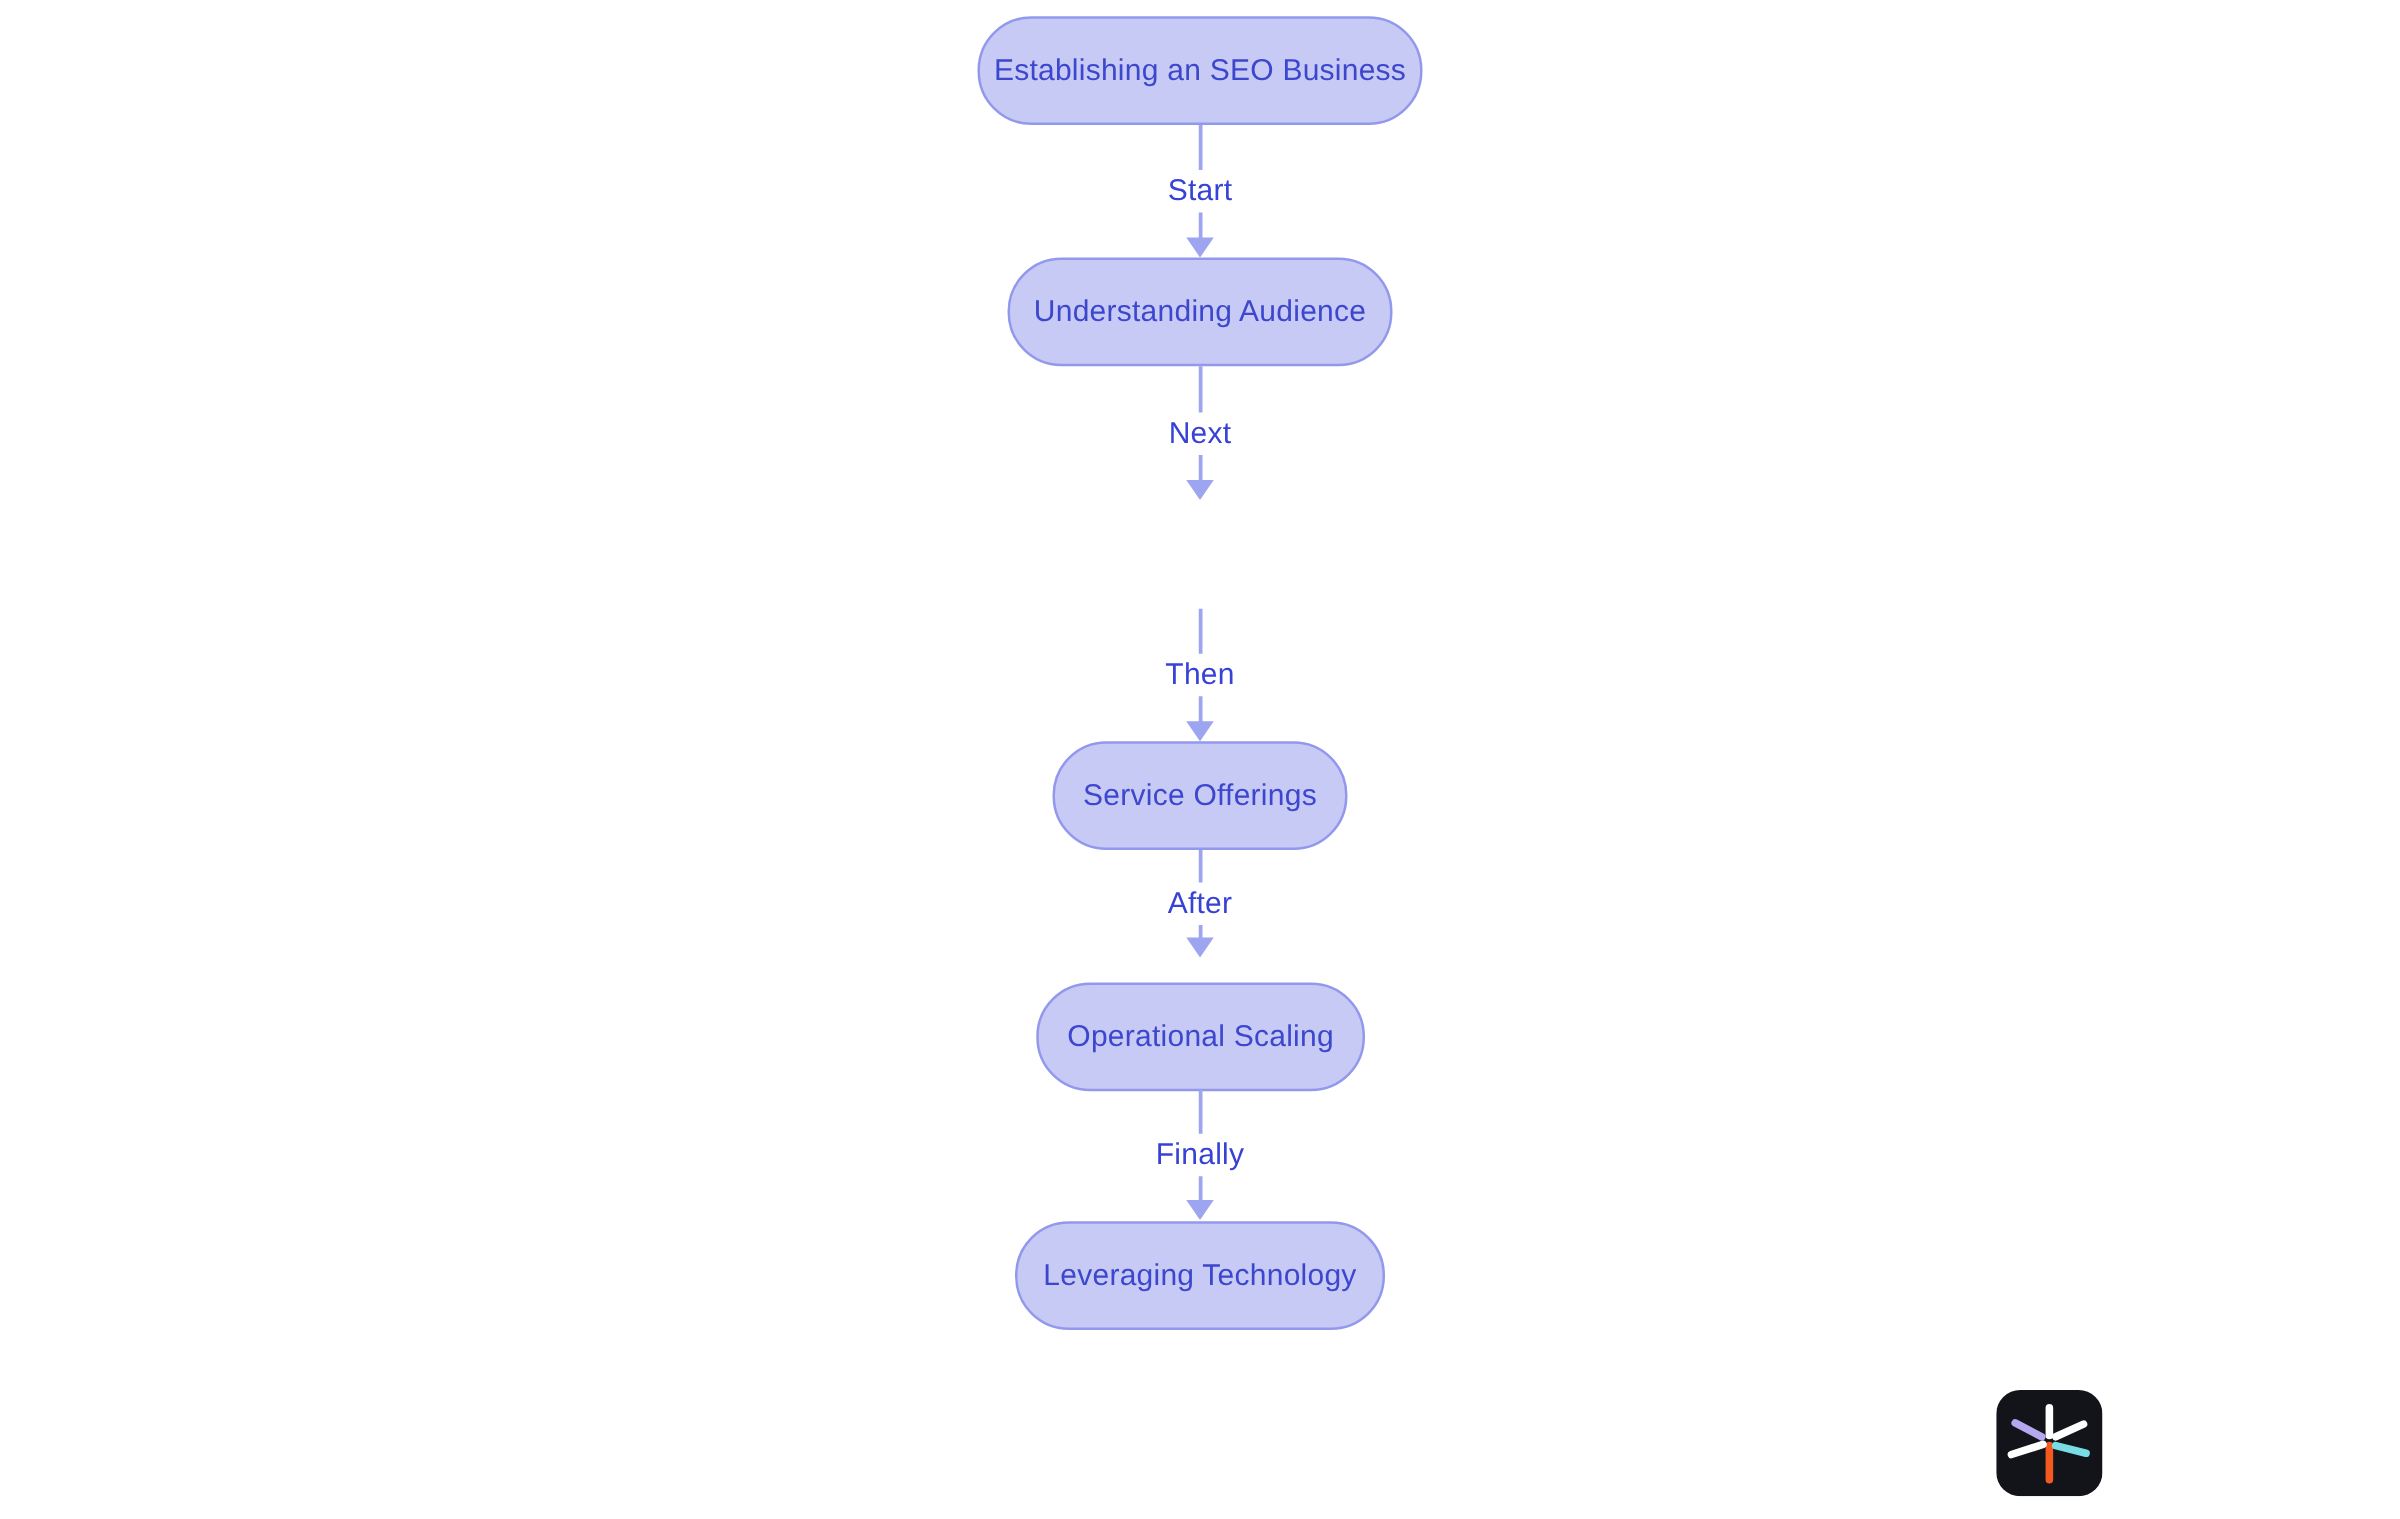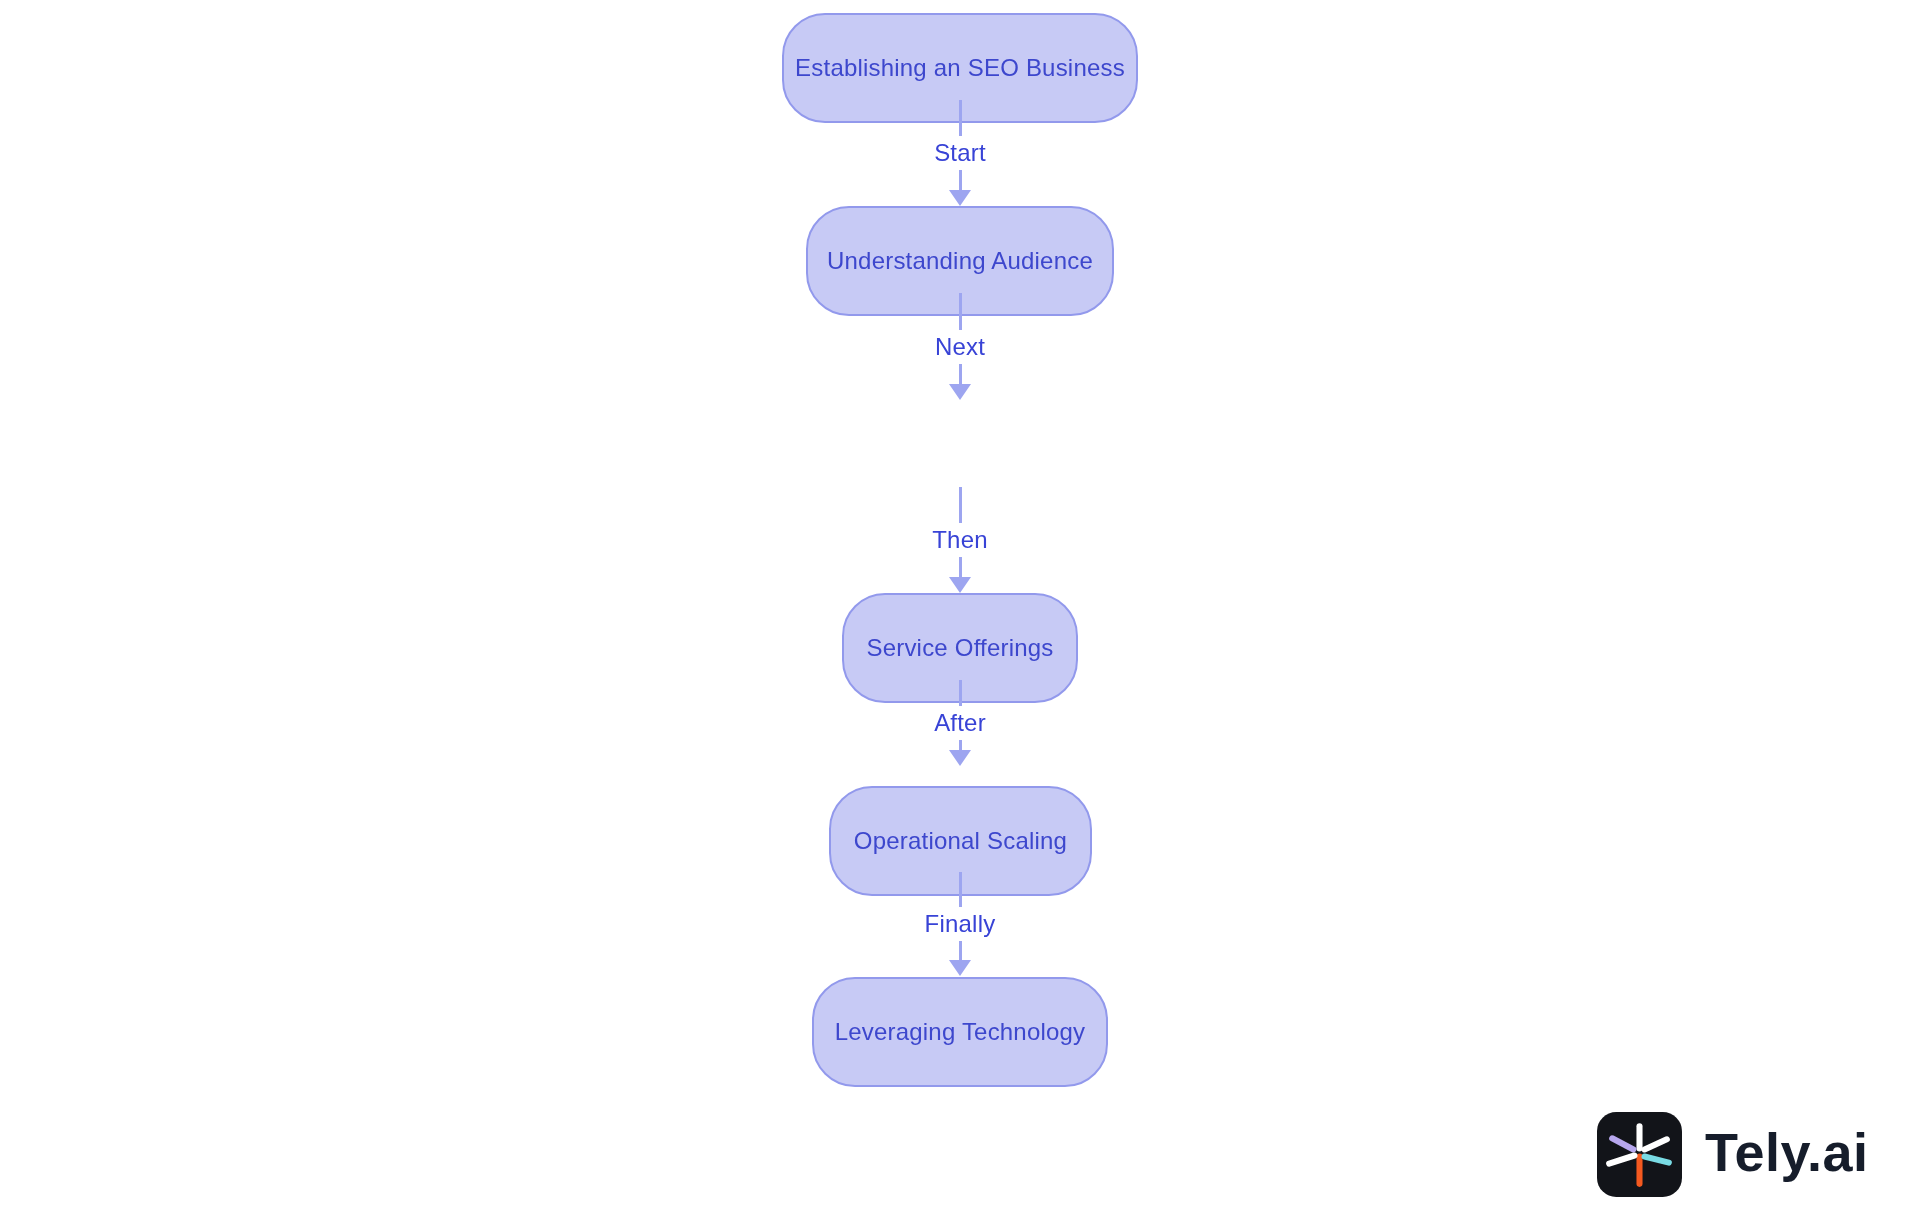--- a/index.html
+++ b/index.html
@@ -11,21 +11,21 @@
   .canvas {
     position: relative;
     width: 1920px;
     height: 1215px;
     background: #ffffff;
     overflow: hidden;
   }
   .node {
     position: absolute;
     left: 50%;
-    height: 110px;
+    height: 87px;
     box-sizing: border-box;
     background: var(--node-fill, #c7caf5);
     border: 2px solid var(--node-border, #9299ec);
     border-radius: 43px;
     display: flex;
     align-items: center;
     justify-content: center;
   }
   .node-label {
     color: var(--node-text, #3d47cd);
@@ -152,16 +152,15 @@
   <div class="brand">
     <svg class="brand-icon" viewBox="0 0 84 84" xmlns="http://www.w3.org/2000/svg">
       <rect x="0" y="0" width="84" height="84" rx="19" style="fill:var(--icon-bg, #121419);"></rect>
       <line x1="42" y1="14" x2="42" y2="36" stroke-width="6" stroke-linecap="round" style="stroke:var(--icon-spoke-white, #ffffff);"></line>
       <line x1="42" y1="44" x2="42" y2="71" stroke-width="6" stroke-linecap="round" style="stroke:var(--icon-spoke-orange, #f4591f);"></line>
       <line x1="15" y1="26" x2="36" y2="37" stroke-width="6" stroke-linecap="round" style="stroke:var(--icon-spoke-lavender, #b7a7ee);"></line>
       <line x1="12" y1="51" x2="37" y2="43" stroke-width="6" stroke-linecap="round" style="stroke:var(--icon-spoke-white, #ffffff);"></line>
       <line x1="47" y1="37" x2="69" y2="27" stroke-width="6" stroke-linecap="round" style="stroke:var(--icon-spoke-white, #ffffff);"></line>
       <line x1="47" y1="44" x2="71" y2="50" stroke-width="6" stroke-linecap="round" style="stroke:var(--icon-spoke-cyan, #79dbe4);"></line>
     </svg>
-    <span class="brand-text">Tely.ai</span>
   </div>
 
 </div>
 
 </body></html>

